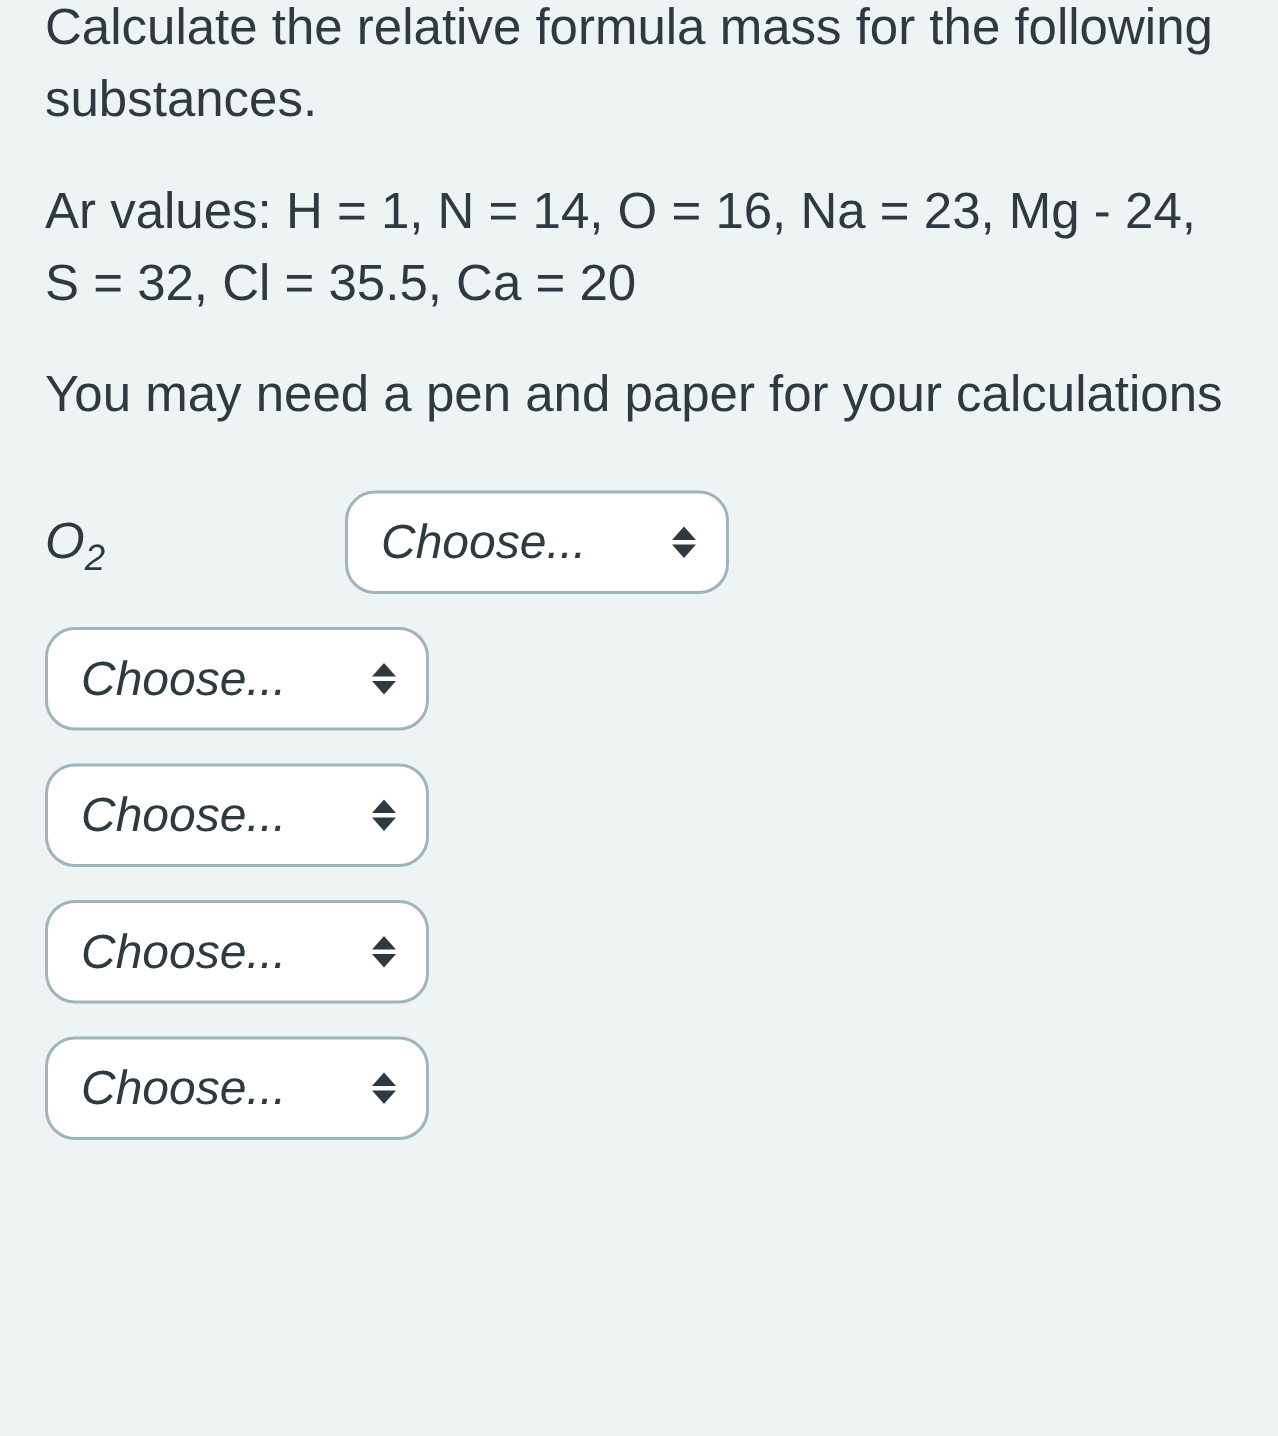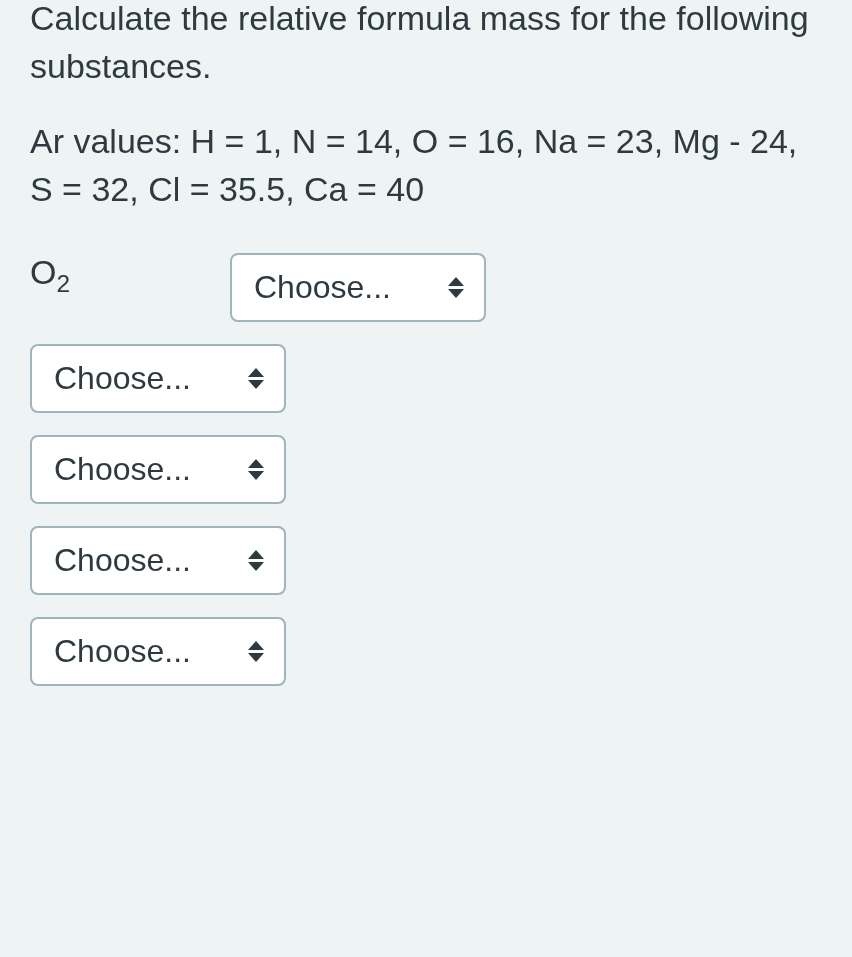--- a/index.html
+++ b/index.html
@@ -19,39 +19,41 @@
     font-size: 34px;
     line-height: 1.42;
     margin-top: -6px;
   }
   .prompt p { margin: 0 0 26px 0; }
   .items {
     margin-top: 40px;
   }
   .row {
     display: flex;
+    align-items: center;
     margin-bottom: 22px;
+    font-style: italic;
   }
   .formula {
     font-size: 34px;
     width: 200px;
     flex: 0 0 200px;
     color: #2e3a3f;
   }
   .formula sub {
     font-size: 0.72em;
     vertical-align: sub;
     line-height: 0;
   }
   .select {
     display: flex;
     align-items: center;
     justify-content: space-between;
     border: 2px solid #9fb4bb;
-    border-radius: 8px;
+    border-radius: 20px;
     background: #ffffff;
     font-size: 32px;
     color: #2e3a3f;
     padding: 14px 20px 14px 22px;
     width: 256px;
     cursor: pointer;
     user-select: none;
   }
   .sort-icon {
     display: inline-flex;
@@ -68,21 +70,22 @@
   }
   .tri.up { border-bottom: 9px solid #2e3a3f; margin-bottom: 3px; }
   .tri.down { border-top: 9px solid #2e3a3f; }
 </style>
 </head>
 <body>
 
 <div class="wrap">
   <div class="prompt">
     <p>Calculate the relative formula mass for the following substances.</p>
-    <p>Ar values: H = 1, N = 14, O = 16, Na = 23, Mg - 24, S = 32, Cl = 35.5, Ca = 40</p>
+    <p>Ar values: H = 1, N = 14, O = 16, Na = 23, Mg - 24, S = 32, Cl = 35.5, Ca = 20</p>
+    <p>You may need a pen and paper for your calculations</p>
   </div>
 
   <div class="items">
 
     <div class="row">
       <div class="formula">O<sub>2</sub></div>
       <div class="select">
         <span>Choose...</span>
         <span class="sort-icon">
           <span class="tri up"></span>

